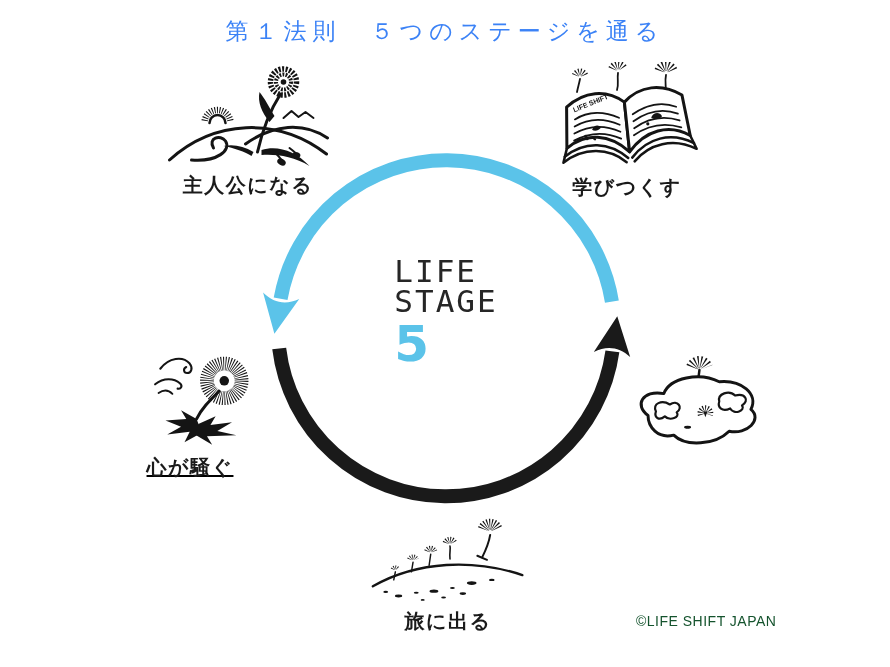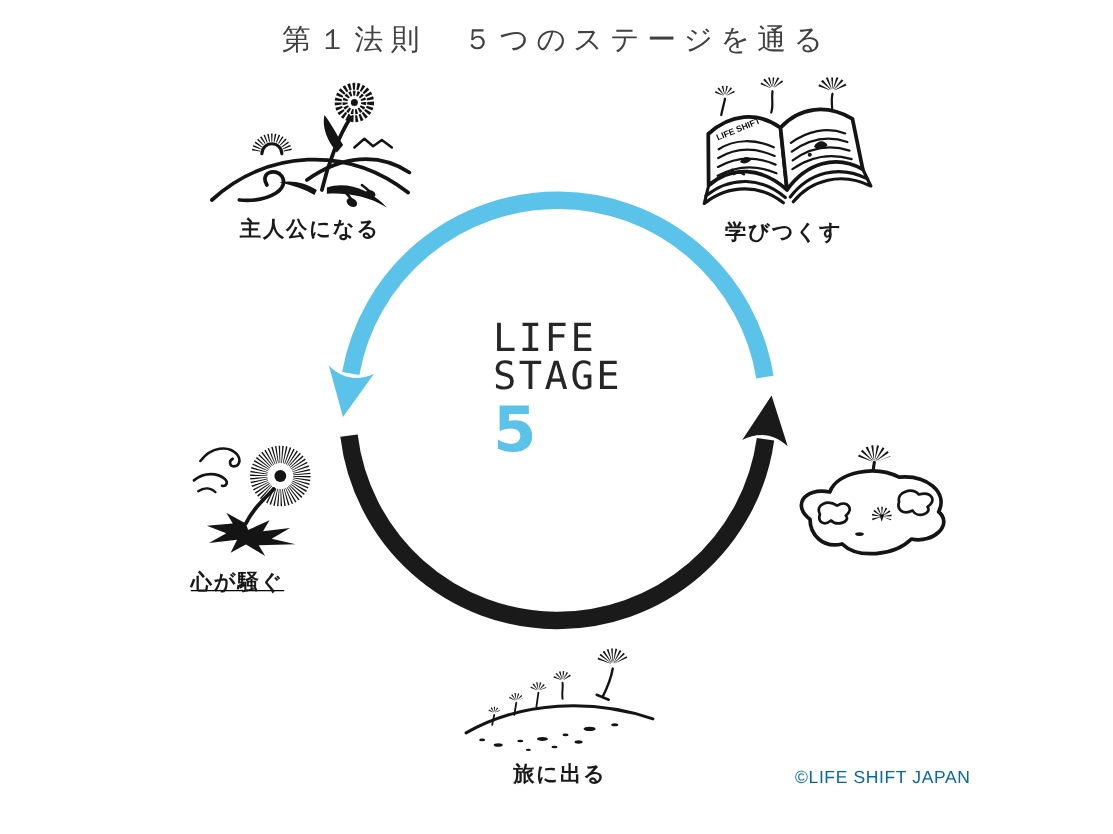--- a/index.html
+++ b/index.html
@@ -2,48 +2,48 @@
 <html><head>
 <meta charset="utf-8">
 <style>
   html,body{margin:0;padding:0;background:#fff;}
   .canvas{
     position:relative;width:890px;height:667px;background:#ffffff;overflow:hidden;
     font-family:"Liberation Sans","DejaVu Sans",sans-serif;
   }
   .title{
     position:absolute;top:16px;left:0;width:890px;margin:0;
-    text-align:center;font-size:23px;font-weight:500;color:#404040;
+    text-align:center;font-size:23px;font-weight:500;color:#3b82f6;
     letter-spacing:6px;
   }
   .cycle-svg{position:absolute;left:0;top:0;}
   .center-logo{
     position:absolute;left:446px;top:256px;transform:translateX(-50%);
   }
   .logo-line{
     font-family:"DejaVu Sans Mono","Liberation Mono",monospace;
     font-size:31px;line-height:30px;color:#262626;letter-spacing:2px;white-space:nowrap;
   }
   .logo-number{
     font-family:"DejaVu Sans",sans-serif;
     font-size:50px;line-height:44px;font-weight:bold;color:#5BC3E9;margin-top:6px;
   }
   .stage{position:absolute;margin:0;display:flex;flex-direction:column;align-items:center;}
   .stage figcaption{
-    font-size:17px;font-weight:bold;color:#1a1a1a;letter-spacing:1.5px;white-space:nowrap;
+    font-size:20px;font-weight:bold;color:#1a1a1a;letter-spacing:1.5px;white-space:nowrap;
     margin-top:4px;
   }
   .stage-top-left{left:163px;top:56px;width:170px;}
   .stage-top-right{left:552px;top:62px;width:150px;}
   .stage-left{left:140px;top:348px;width:140px;text-decoration:underline;}
   .stage-left figcaption{transform:translateX(-20px);}
   .stage-right{left:624px;top:356px;width:144px;}
   .stage-bottom{left:350px;top:514px;width:196px;}
   .copyright{
-    position:absolute;left:636px;top:613px;font-size:14px;color:#0369a1;letter-spacing:0.5px;
+    position:absolute;left:636px;top:613px;font-size:14px;color:#14532d;letter-spacing:0.5px;
   }
   .ink{stroke:#141414;fill:none;stroke-linecap:round;stroke-linejoin:round;}
   .ink-fill{fill:#141414;stroke:none;}
   .spokes{stroke:#141414;fill:none;stroke-linecap:butt;}
   .page-fill{fill:#ffffff;}
 </style>
 </head>
 <body>
 
 <div class="canvas">

